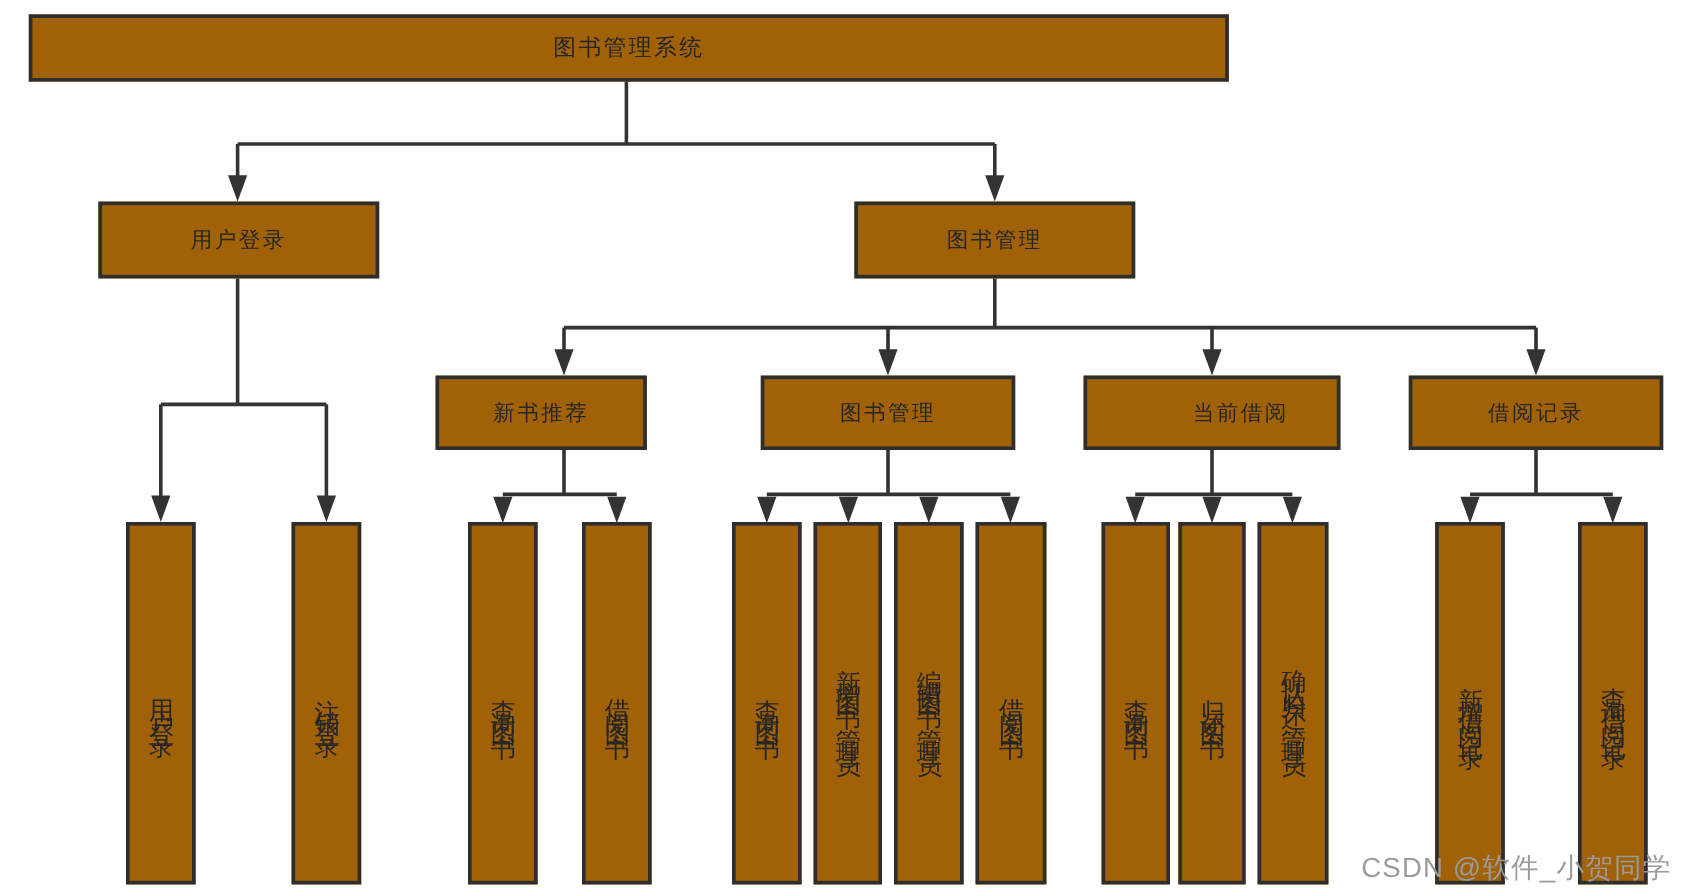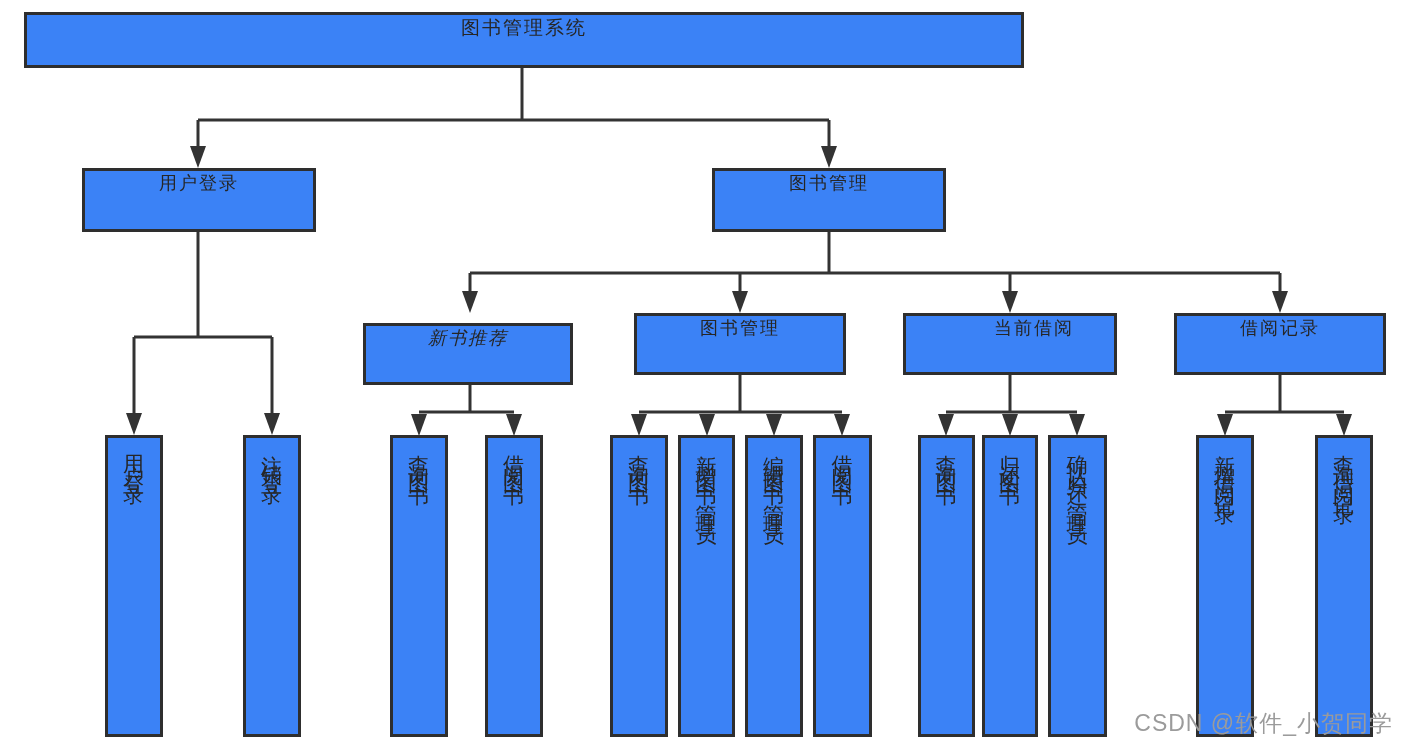--- a/index.html
+++ b/index.html
@@ -16,24 +16,24 @@
     font-family:"Liberation Sans", sans-serif;
     position:relative;
     overflow:hidden;
   }
   #canvas{position:absolute;inset:0;width:1405px;height:747px;}
   svg.wires{position:absolute;left:0;top:0;width:1405px;height:747px;}
   .c-line{stroke:var(--line);stroke-width:3;fill:none;}
   .c-head{fill:var(--line);stroke:none;}
   .node{
     position:absolute;
-    background:#3b82f6;
+    background:#a16207;
     border:3px solid var(--border);
     box-sizing:border-box;
-    display:flex;justify-content:center;
+    display:flex;align-items:center;justify-content:center;
     color:var(--text);
   }
   .node.h .label{
     font-size:18px;letter-spacing:2px;white-space:nowrap;
   }
   .node.root .label{font-size:19px;}
   .node.v .label{
     writing-mode:vertical-rl;
     text-orientation:mixed;
     font-size:21px;
@@ -124,21 +124,21 @@
     <span class="label">图书管理系统</span>
   </div>
 
   <div class="node h" style="left:82px;top:168px;width:234px;height:64px;">
     <span class="label">用户登录</span>
   </div>
   <div class="node h" style="left:712px;top:168px;width:234px;height:64px;">
     <span class="label">图书管理</span>
   </div>
 
-  <div class="node h" style="left:363px;top:323px;width:210px;height:62px;font-style:italic;">
+  <div class="node h" style="left:363px;top:313px;width:176px;height:62px;">
     <span class="label">新书推荐</span>
   </div>
   <div class="node h" style="left:634px;top:313px;width:212px;height:62px;">
     <span class="label">图书管理</span>
   </div>
   <div class="node h" style="left:903px;top:313px;width:214px;height:62px;padding-left:48px;">
     <span class="label">当前借阅</span>
   </div>
   <div class="node h" style="left:1174px;top:313px;width:212px;height:62px;">
     <span class="label">借阅记录</span>

